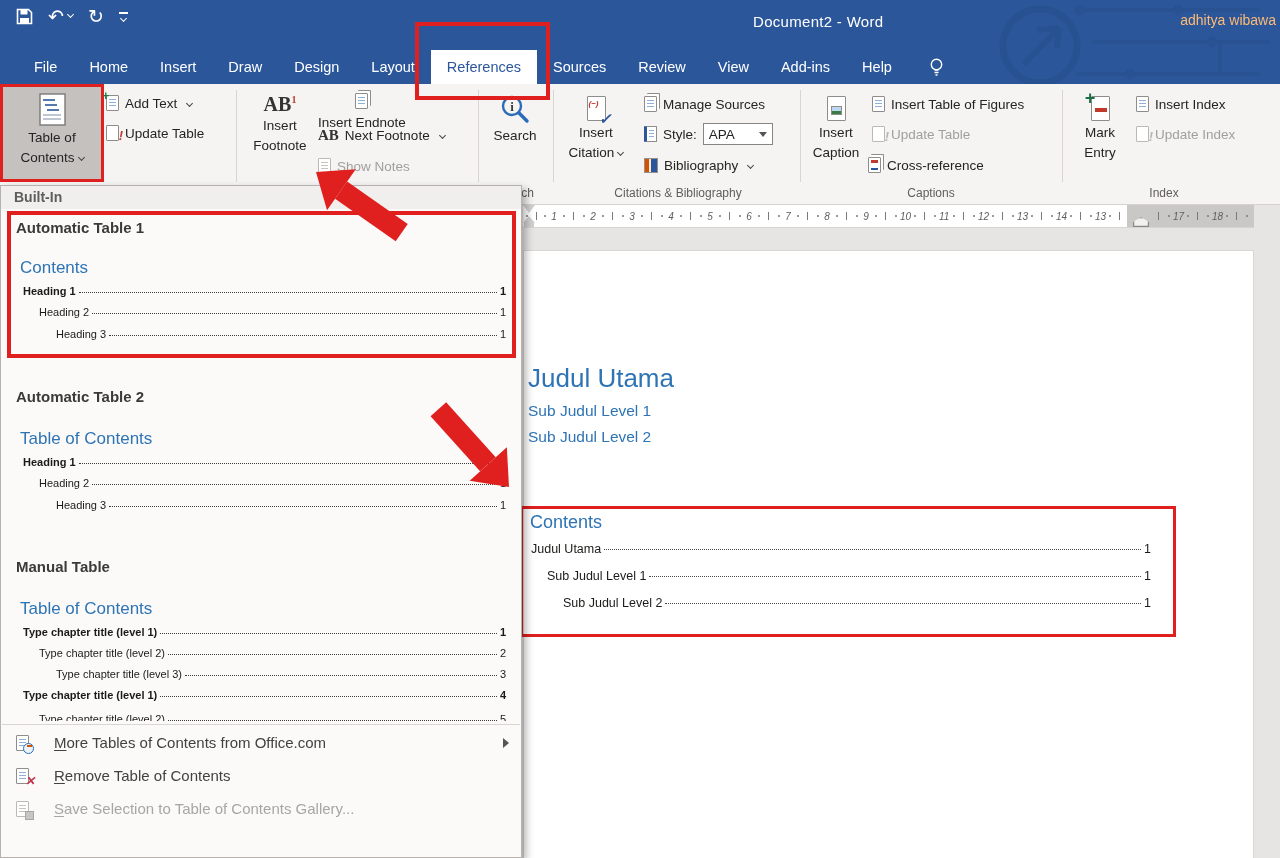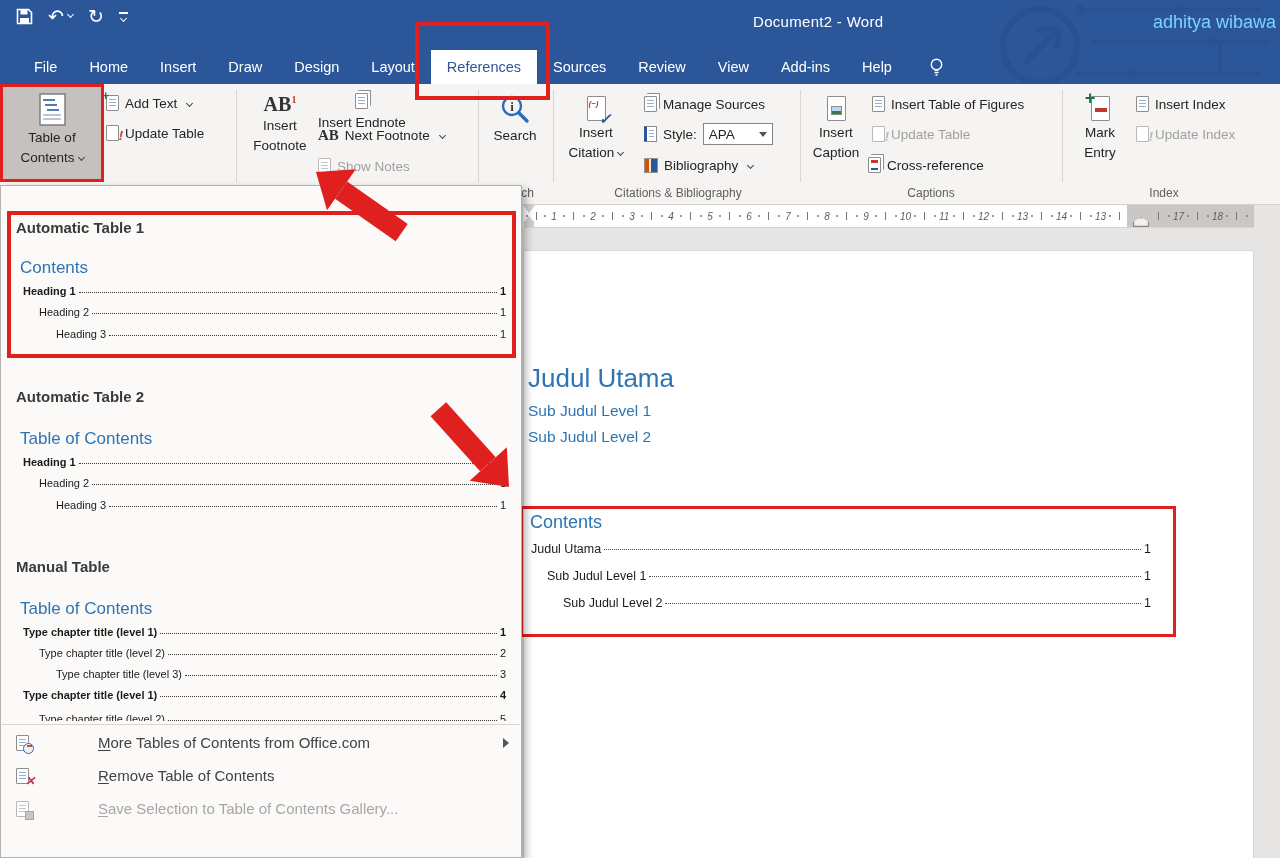--- a/index.html
+++ b/index.html
@@ -10,21 +10,21 @@
   
   .titlebar{position:absolute;top:0;left:0;width:1280px;height:84px;background:#2b579a;}
   .deco{position:absolute;right:0;top:0;opacity:.45;pointer-events:none;}
   .qat{position:absolute;top:7px;left:16px;display:flex;align-items:center;gap:15px;color:#fff;}
   .qat .qbtn{display:flex;align-items:center;color:#fff;cursor:default;}
   .glyph{font-size:19px;line-height:1;color:#fff;}
   .minichev{display:inline-block;width:5px;height:5px;border-right:1.2px solid #fff;border-bottom:1.2px solid #fff;transform:rotate(45deg);margin-left:4px;margin-top:-4px;}
   .custom-qat{display:flex;flex-direction:column;align-items:center;}
   .custom-qat .bar{width:9px;height:1.6px;background:#fff;margin-bottom:2px;}
   .doc-title{position:absolute;top:13px;left:753px;color:#fff;font-size:15px;letter-spacing:.3px;white-space:nowrap;}
-  .user-name{position:absolute;top:12px;right:4px;color:#7dd3fc;font-size:18px;white-space:nowrap;}
+  .user-name{position:absolute;top:12px;right:4px;color:#fdba74;font-size:14px;white-space:nowrap;}
 
   
   .tabs{position:absolute;bottom:0;left:18px;display:flex;height:34px;font-size:14.5px;color:#fff;}
   .tab{padding:0 16px;line-height:34px;position:relative;white-space:nowrap;}
   .tab.selected{background:#fff;color:#2b579a;}
   .tellme{display:flex;align-items:center;gap:9px;margin-left:12px;padding:0 10px;}
   .ref-annot{position:absolute;left:-16px;right:-13px;top:-28px;bottom:-16px;border:4px solid #e01f1f;z-index:26;pointer-events:none;}
 
   
   .ribbon{position:absolute;top:84px;left:0;width:1280px;height:121px;background:#f5f4f3;border-bottom:1px solid #d5d2cf;}
@@ -93,21 +93,21 @@
              font-size:14px;font-weight:700;color:#5f5d5b;padding:3px 0 0 13px;}
   .g-annot{position:absolute;left:6px;top:25px;width:509px;height:147px;border:4px solid #e01f1f;pointer-events:none;z-index:3;}
   .gname{position:absolute;left:15px;font-size:15px;font-weight:700;color:#3b3a39;white-space:nowrap;}
   .gtitle{position:absolute;left:19px;font-size:17px;color:#2e74b5;white-space:nowrap;}
   .pline{position:absolute;right:15px;display:flex;align-items:baseline;font-size:11px;color:#1b1a19;}
   .pline.b{font-weight:700;}
   .pline .dots{border-bottom:1.6px dotted #3d3b39;transform:translateY(-2px);}
   .clipline{position:absolute;left:0;right:0;height:10px;overflow:hidden;}
   .dd-sep{position:absolute;left:1px;right:1px;top:538px;height:1px;background:#d8d5d2;}
   .dd-menu{position:absolute;left:0;right:0;top:540px;bottom:0;display:flex;flex-direction:column;}
-  .dmi{position:relative;height:33px;display:flex;align-items:center;padding-left:15px;font-size:15px;color:#434241;gap:44px;}
+  .dmi{position:relative;height:33px;display:flex;align-items:center;padding-left:15px;font-size:15px;color:#434241;}
   .dmi .ic{width:38px;flex:none;display:flex;align-items:center;}
   .dmi.disabled{color:#a8a6a4;}
   .dmi u{text-underline-offset:2px;}
   .tri-rt{position:absolute;right:12px;width:0;height:0;border-top:5px solid transparent;border-bottom:5px solid transparent;border-left:6px solid #555;}
 
   
   .annot-arrow{position:absolute;display:flex;align-items:center;z-index:40;pointer-events:none;}
   .ah-l{width:0;height:0;border-top:25px solid transparent;border-bottom:25px solid transparent;border-right:31px solid #e01f1f;}
   .ah-r{width:0;height:0;border-top:25px solid transparent;border-bottom:25px solid transparent;border-left:31px solid #e01f1f;}
   .ashaft{width:74px;height:21px;background:#e01f1f;}
@@ -470,20 +470,21 @@
         </div>
       <div class="dline" style="left:40px;top:87px;">
           <span>Sub Judul Level 2</span>
           <span class="dots"></span>
           <span>1</span>
         </div>
     </div>
   </div>
 
   <div class="dropdown">
+    <div class="dd-header">Built-In</div>
 
     <div>
       <div class="gname" style="top:33px;">Automatic Table 1</div>
       <div class="gtitle" style="top:72px;">Contents</div>
       <div class="pline b" style="left:22px;top:99px;">
           <span>Heading 1</span>
           <span class="dots"></span>
           <span>1</span>
         </div>
       <div class="pline" style="left:38px;top:120px;">

